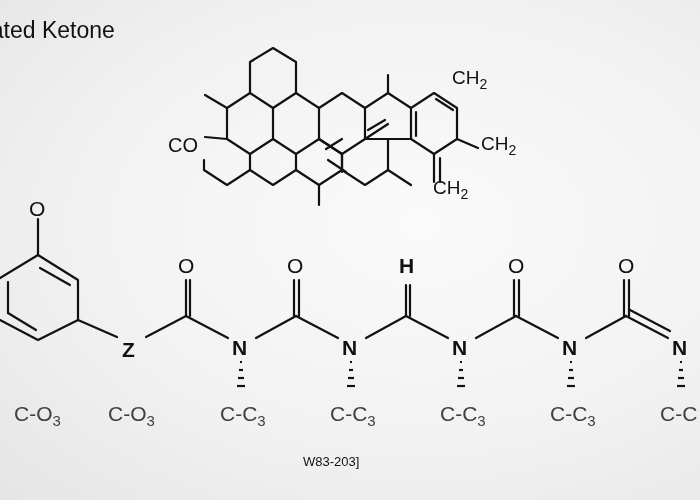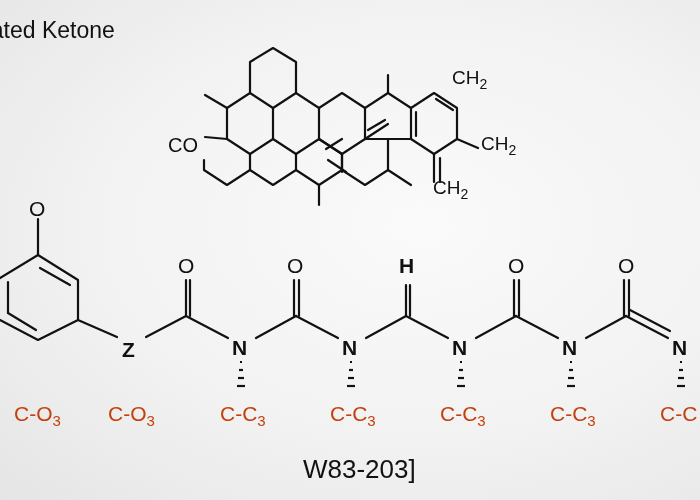--- a/index.html
+++ b/index.html
@@ -11,26 +11,26 @@
     }
     #diagram { position: absolute; left: 0; top: 0; }
     .lbl { font-family: "Liberation Sans", sans-serif; fill: #111; }
     .title {
       position: absolute; left: -22px; top: 17px;
       font-size: 23px; font-family: "Liberation Sans", sans-serif; color: #111;
       white-space: nowrap;
     }
     .caption {
       position: absolute; left: 303px; top: 454px;
-      font-size: 26px; font-family: "Liberation Sans", sans-serif; color: #111;
+      font-size: 13px; font-family: "Liberation Sans", sans-serif; color: #111;
       white-space: nowrap;
     }
     .sub-label {
       position: absolute; font-size: 21px; white-space: nowrap;
-      font-family: "Liberation Sans", sans-serif; color: #c2410c;
+      font-family: "Liberation Sans", sans-serif; color: #404040;
     }
     .sub-label sub { font-size: 15px; vertical-align: -5px; }
   </style>
 </head>
 <body>
 
 <div class="title">gated Ketone</div>
 
 <svg id="diagram" width="700" height="500" viewBox="0 0 700 500">
   <g stroke="#111" stroke-width="2.2" fill="none" stroke-linecap="round" stroke-linejoin="round">

